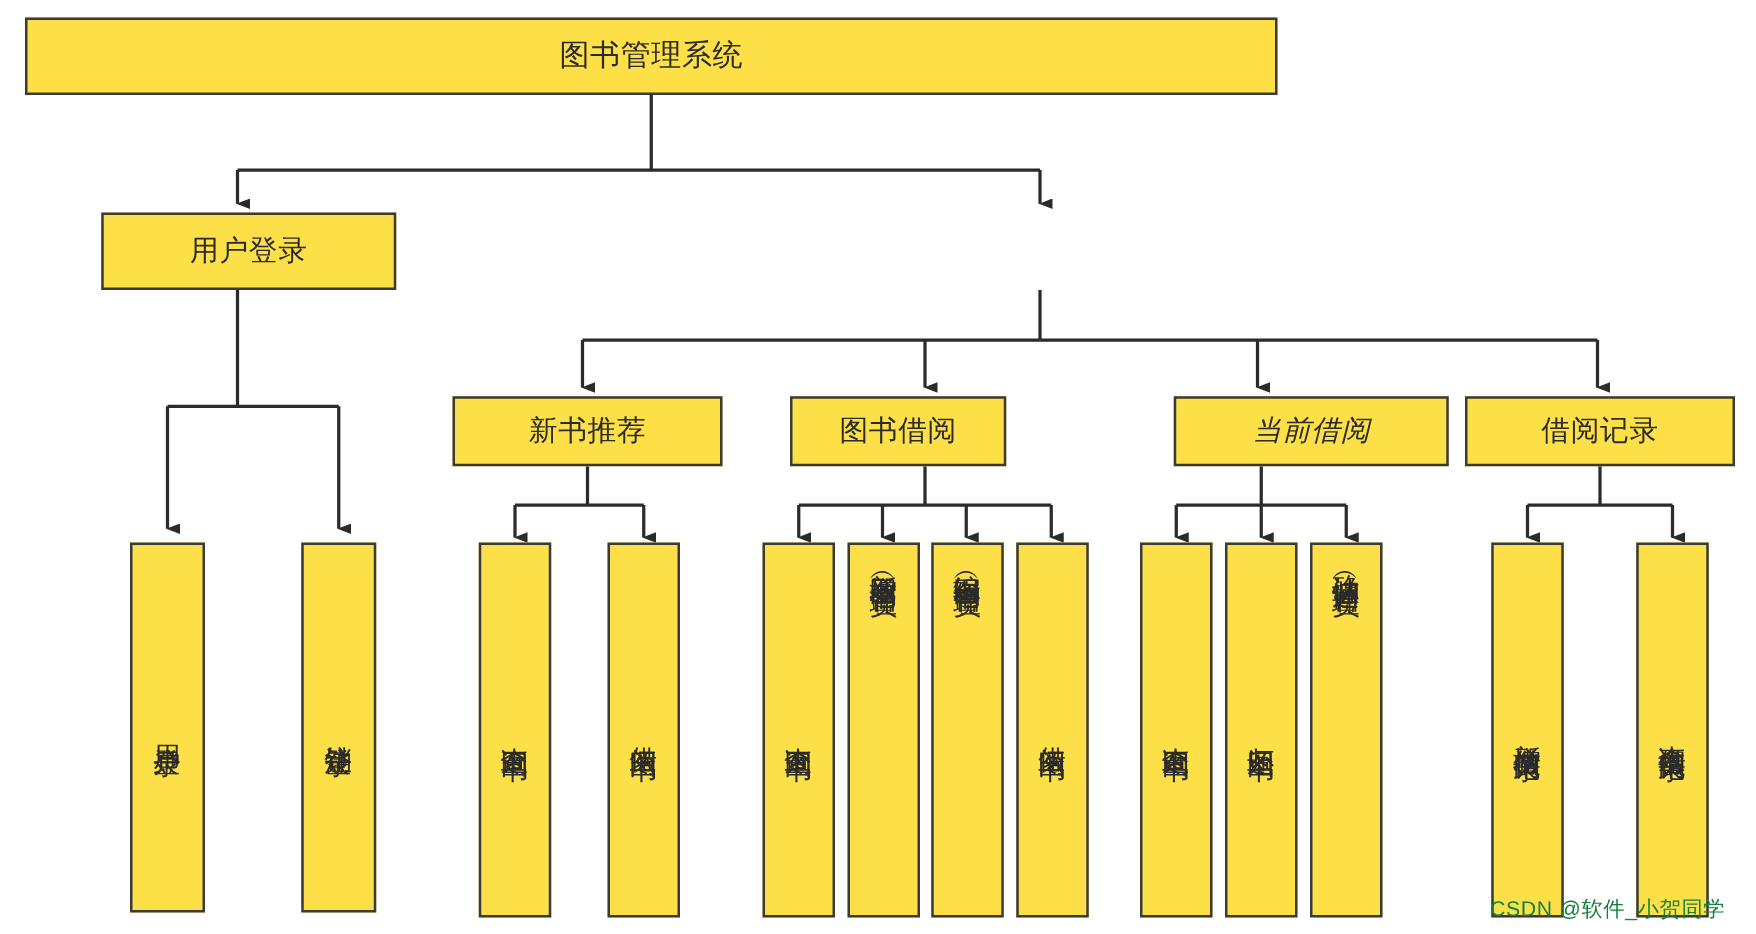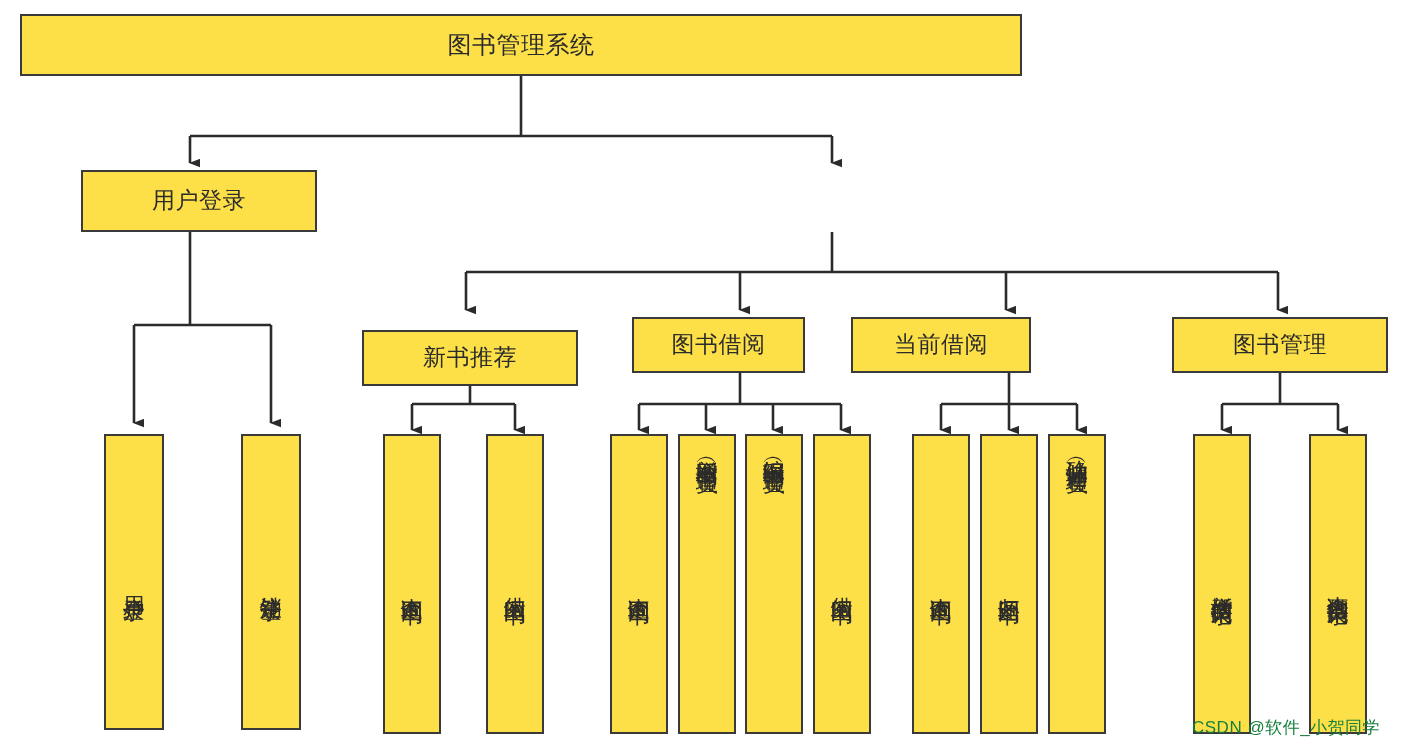--- a/index.html
+++ b/index.html
@@ -135,31 +135,31 @@
   </svg>
 
   <div class="node h level1" style="left:20px; top:14px; width:1002px; height:62px;">
     <span class="node-label">图书管理系统</span>
   </div>
 
   <div class="node h" style="left:81px; top:170px; width:236px; height:62px;">
     <span class="node-label">用户登录</span>
   </div>
 
-  <div class="node h" style="left:362px; top:317px; width:216px; height:56px;margin-top:13px;">
+  <div class="node h" style="left:362px; top:317px; width:216px; height:56px;">
     <span class="node-label">新书推荐</span>
   </div>
   <div class="node h" style="left:632px; top:317px; width:173px; height:56px;">
     <span class="node-label">图书借阅</span>
   </div>
-  <div class="node h" style="left:851px; top:317px; width:180px; height:56px;">
+  <div class="node h" style="left:939px; top:317px; width:220px; height:56px;font-style:italic;">
     <span class="node-label">当前借阅</span>
   </div>
   <div class="node h" style="left:1172px; top:317px; width:216px; height:56px;">
-    <span class="node-label">图书管理</span>
+    <span class="node-label">借阅记录</span>
   </div>
 
   <div class="node v centered" style="left:104px; top:434px; width:60px; height:296px;">
     <span class="node-label">用户登录</span>
   </div>
   <div class="node v centered" style="left:241px; top:434px; width:60px; height:296px;">
     <span class="node-label">注销登录</span>
   </div>
 
   <div class="node v centered" style="left:383px; top:434px; width:58px; height:300px;">

